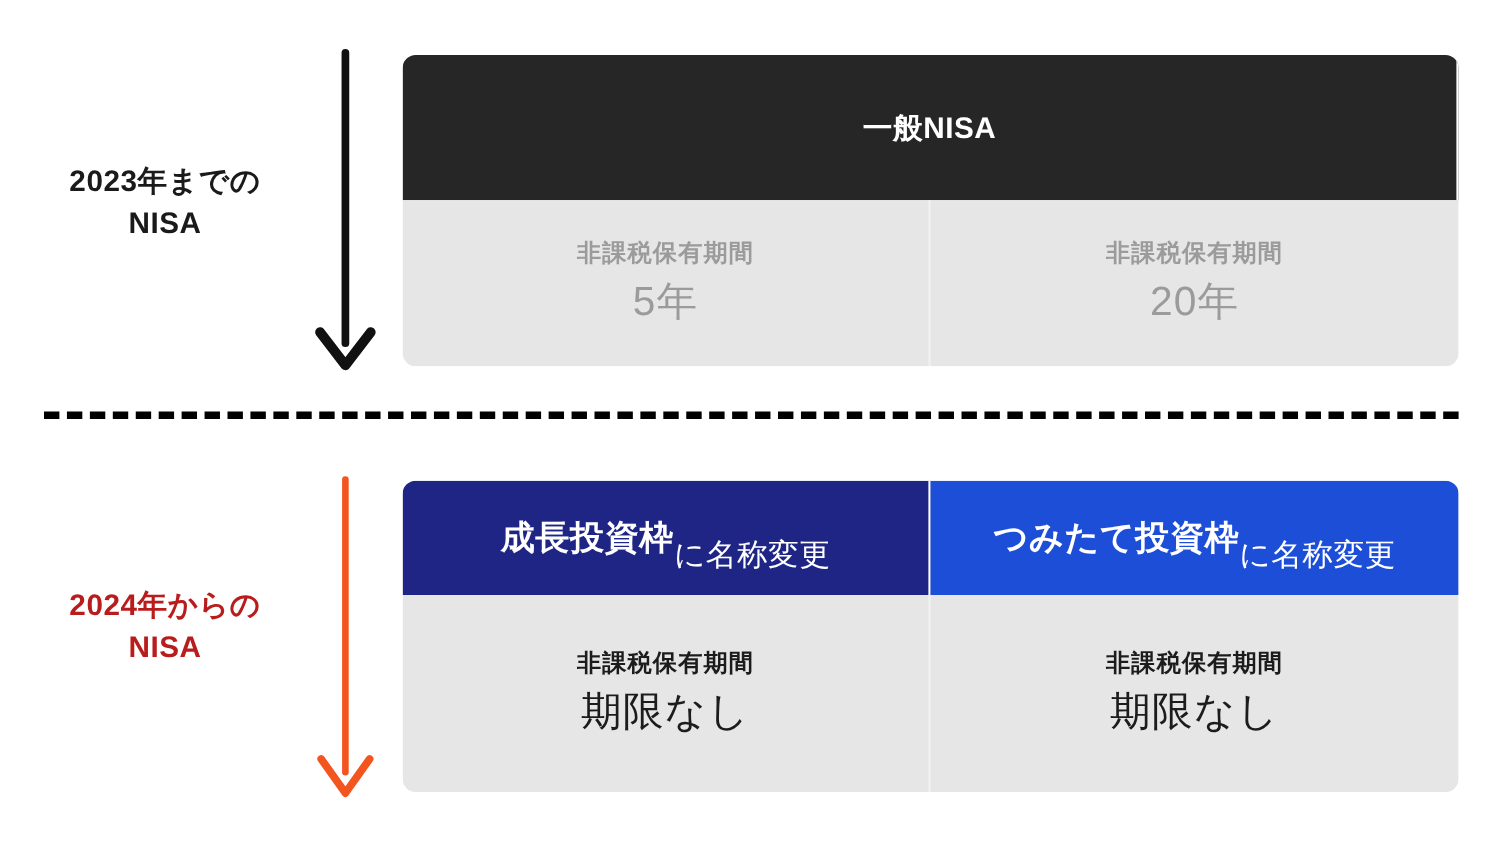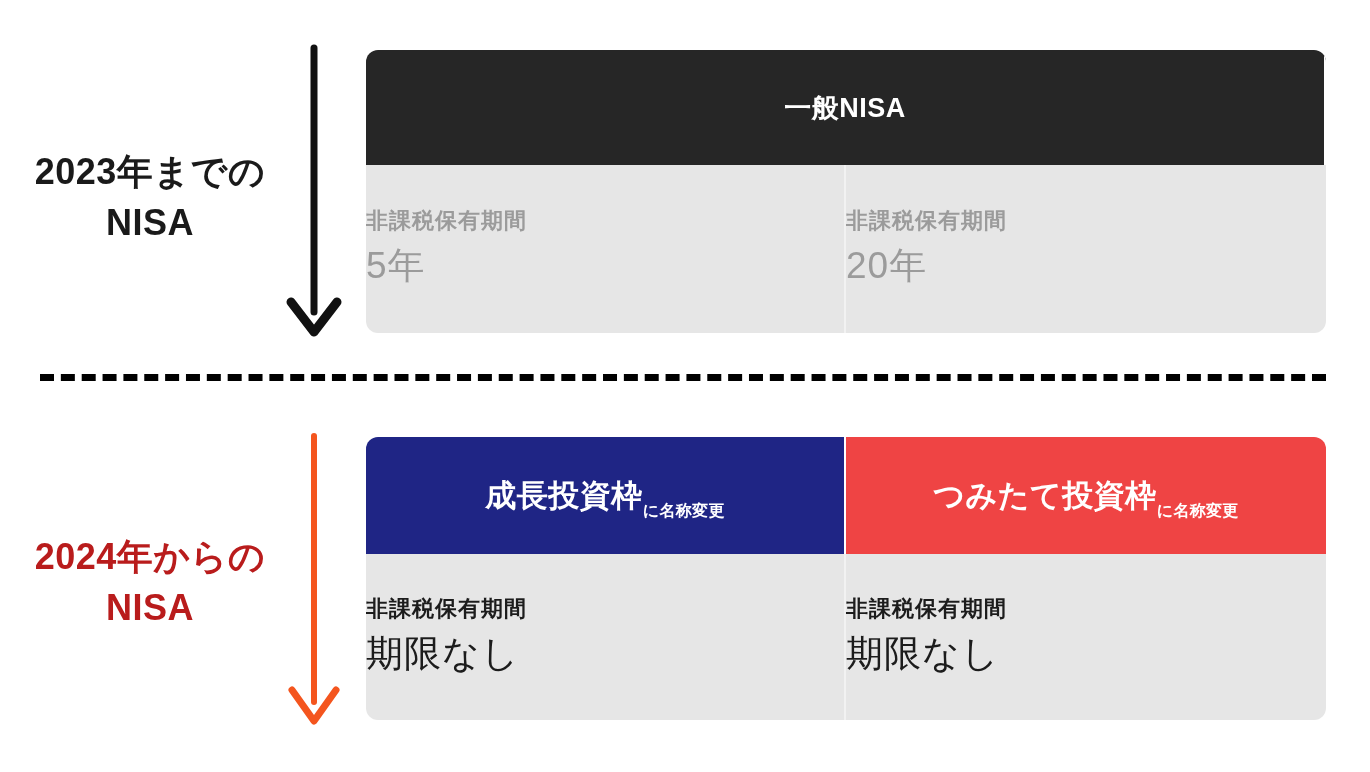--- a/index.html
+++ b/index.html
@@ -18,21 +18,21 @@
     width: 1370px;
     height: 772px;
   }
 
   
   .section-label {
     position: absolute;
     width: 260px;
     text-align: center;
     font-weight: bold;
-    font-size: 36px;
+    font-size: 27px;
     line-height: 1.42;
     letter-spacing: 0.5px;
     white-space: pre-line;
   }
   .label-old {
     left: 20px;
     top: 146px;
     color: #1a1a1a;
   }
   .label-new {
@@ -66,66 +66,67 @@
     display: flex;
     flex-direction: column;
   }
   .table-old { top: 50px; height: 283px; }
   .table-new { top: 437px; height: 283px; }
 
   .thead {
     display: flex;
     width: 100%;
   }
-  .table-old .thead { height: 115px; }
-  .table-new .thead { height: 117px; }
+  .table-old .thead { height: 132px; }
+  .table-new .thead { height: 104px; }
 
   .th {
     flex: 1 1 50%;
     display: flex;
     align-items: center;
     justify-content: center;
     color: #ffffff;
     text-align: center;
     box-sizing: border-box;
   }
   .th.dark { background: #262626; }
   .th.blue { background: #1f2585; }
-  .th.orange { background: #ef4444; }
+  .th.orange { background: #1d4ed8; }
   .th-divider-white {
     border-right: 2px solid #ffffff;
   }
 
   .th-text-lg {
     font-size: 27px;
     font-weight: bold;
     letter-spacing: 0.5px;
   }
   .th-text-xl {
     font-size: 31px;
     font-weight: bold;
     letter-spacing: 0.5px;
   }
   .th-text-sm {
-    font-size: 16px;
-    font-weight: bold;
+    font-size: 28px;
+    font-weight: normal;
     letter-spacing: 0.3px;
     margin-top: 32px;
   }
 
   .tbody {
     display: flex;
     width: 100%;
     flex: 1 1 auto;
     background: #e6e6e6;
   }
   .td {
     flex: 1 1 50%;
     display: flex;
     flex-direction: column;
+    align-items: center;
     justify-content: center;
     box-sizing: border-box;
     padding-bottom: 1px;
   }
   .td-divider {
     border-right: 2px solid #f2f2f2;
   }
   .cell-caption {
     font-size: 22px;
     font-weight: bold;

